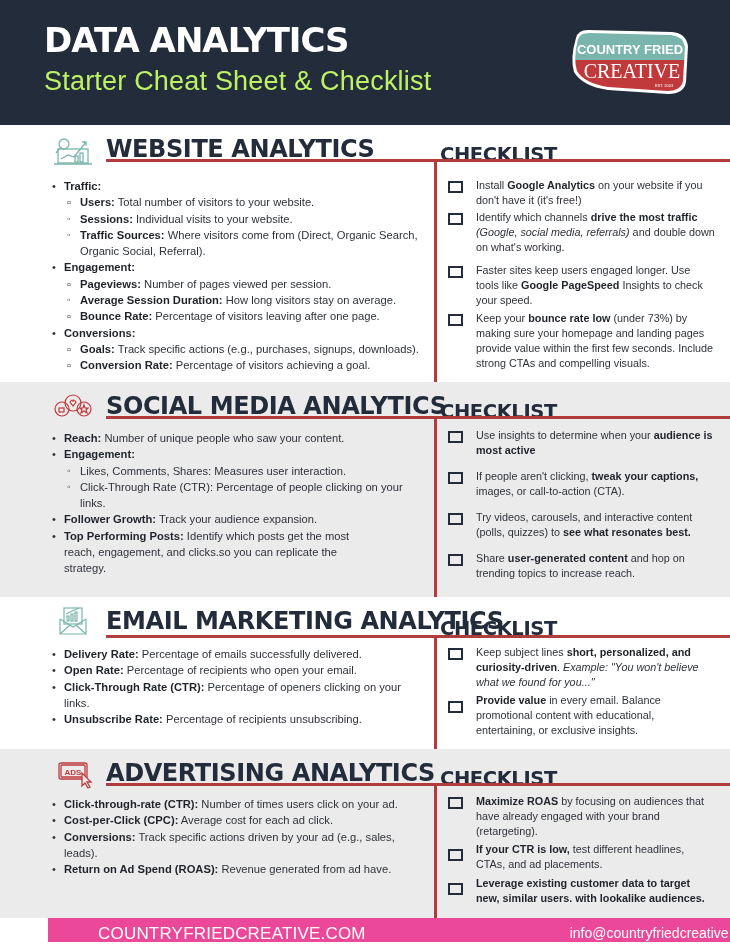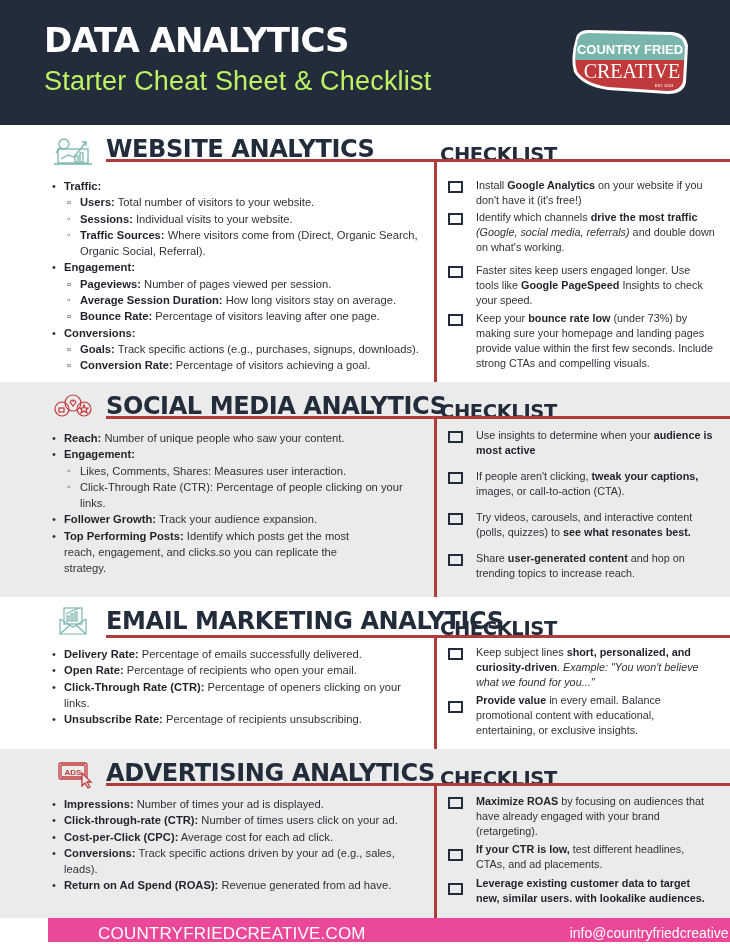--- a/index.html
+++ b/index.html
@@ -201,21 +201,20 @@
     <text x="17" y="16" text-anchor="middle" font-family="Liberation Sans, sans-serif" font-size="8" font-weight="bold" fill="#c0393b" stroke="none">ADS</text>
     <path d="M26 14 L26 27 L29 24 L32 29 L34 28 L31 23 L35 23 Z" fill="#ebebec"></path>
   </svg>
   <div class="sec-title">ADVERTISING ANALYTICS</div>
   <div class="check-title">CHECKLIST</div>
   <div class="red-line-left"></div>
   <div class="red-line-right"></div>
   <div class="red-vert" style="height:135px;"></div>
 
   <div class="bullets" style="top:47px;">
-    <div class="l1"><span class="b">Impressions:</span><span> Number of times your ad is displayed.</span></div>
     <div class="l1"><span class="b">Click-through-rate (CTR):</span><span> Number of times users click on your ad.</span></div>
     <div class="l1"><span class="b">Cost-per-Click (CPC):</span><span> Average cost for each ad click.</span></div>
     <div class="l1"><span class="b">Conversions:</span><span> Track specific actions driven by your ad (e.g., sales, leads).</span></div>
     <div class="l1"><span class="b">Return on Ad Spend (ROAS):</span><span> Revenue generated from ad have.</span></div>
   </div>
 
   <div class="checklist" style="top:45px;">
     <div class="citem" style="margin-bottom:3px;">
       <span class="cbox"></span>
       <span class="b">Maximize ROAS</span><span> by focusing on audiences that have already engaged with your brand (retargeting).</span>

